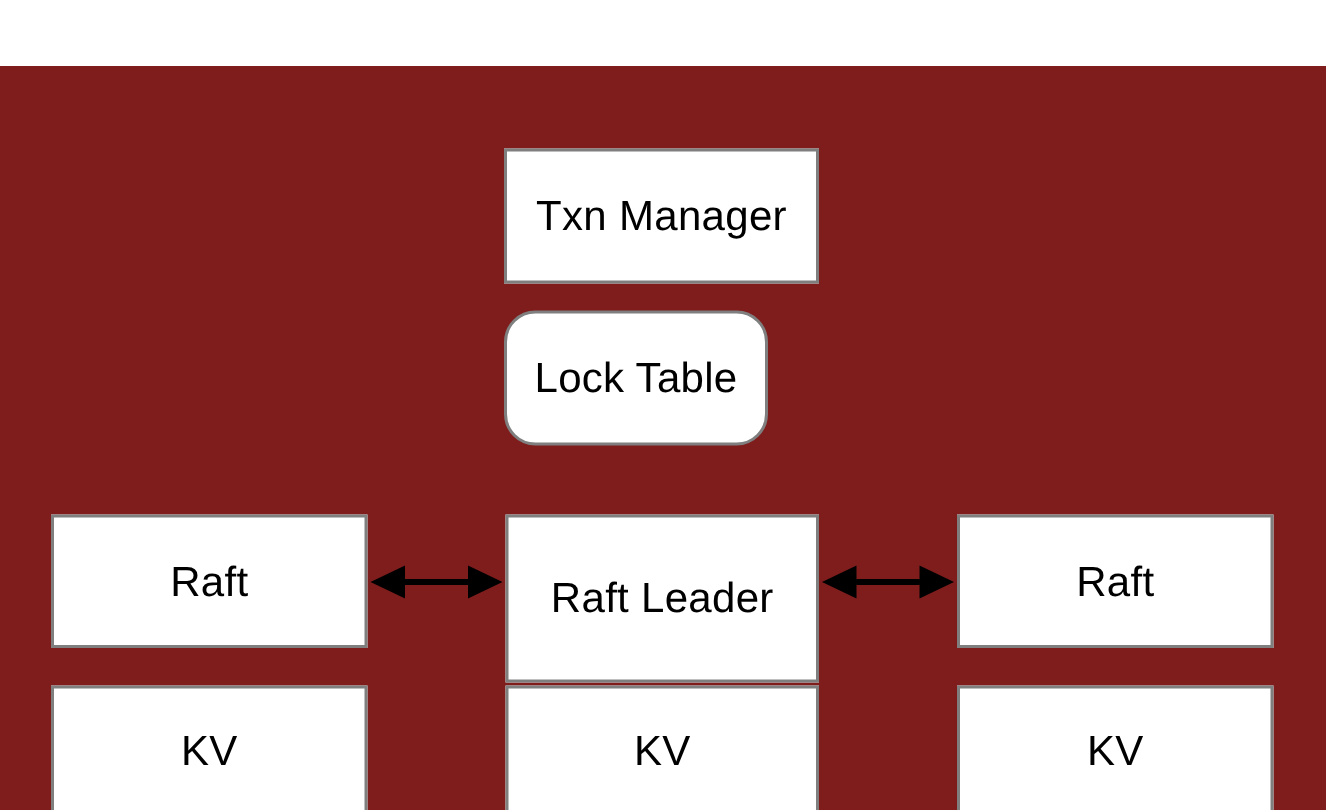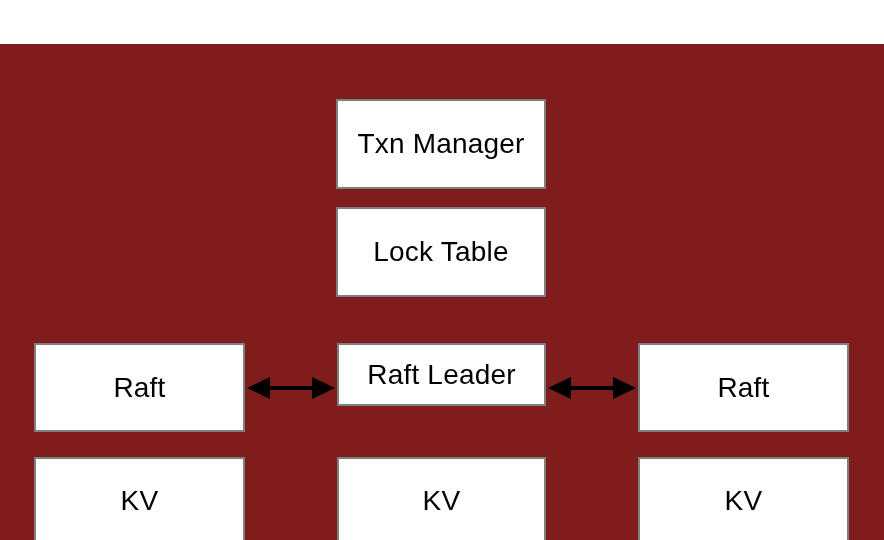--- a/index.html
+++ b/index.html
@@ -26,24 +26,24 @@
     display: flex;
     align-items: center;
     justify-content: center;
     font-size: 28px;
     color: #000000;
     letter-spacing: 0.2px;
     white-space: nowrap;
   }
   
   .box-txn        { left: 336px; top: 55px;  width: 210px; height: 90px; }
-  .box-lock       { left: 336px; top: 163px; width: 210px; height: 90px; }
+  .box-lock       { left: 336px; top: 163px; width: 176px; height: 90px; border-radius: 21px; }
   
   .box-raft-left  { left: 34px;  top: 299px; width: 211px; height: 89px; }
-  .box-raft-lead  { left: 337px; top: 299px; width: 209px; height: 63px; }
+  .box-raft-lead  { left: 337px; top: 299px; width: 209px; height: 112px; }
   .box-raft-right { left: 638px; top: 299px; width: 211px; height: 89px; }
   
   .box-kv-left    { left: 34px;  top: 413px; width: 211px; height: 88px; }
   .box-kv-center  { left: 337px; top: 413px; width: 209px; height: 88px; }
   .box-kv-right   { left: 638px; top: 413px; width: 211px; height: 88px; }
 
   .arrow-layer {
     position: absolute;
     left: 0; top: 0;
     width: 884px;

